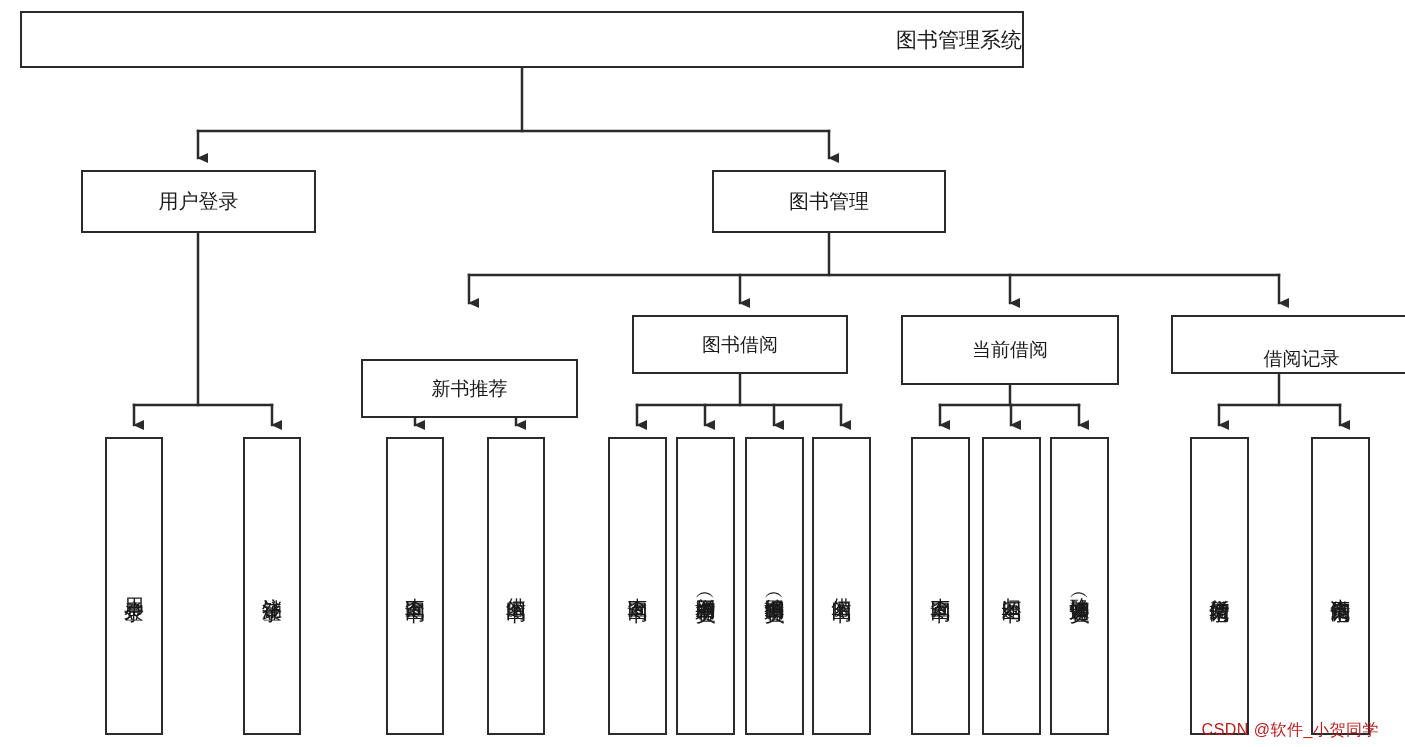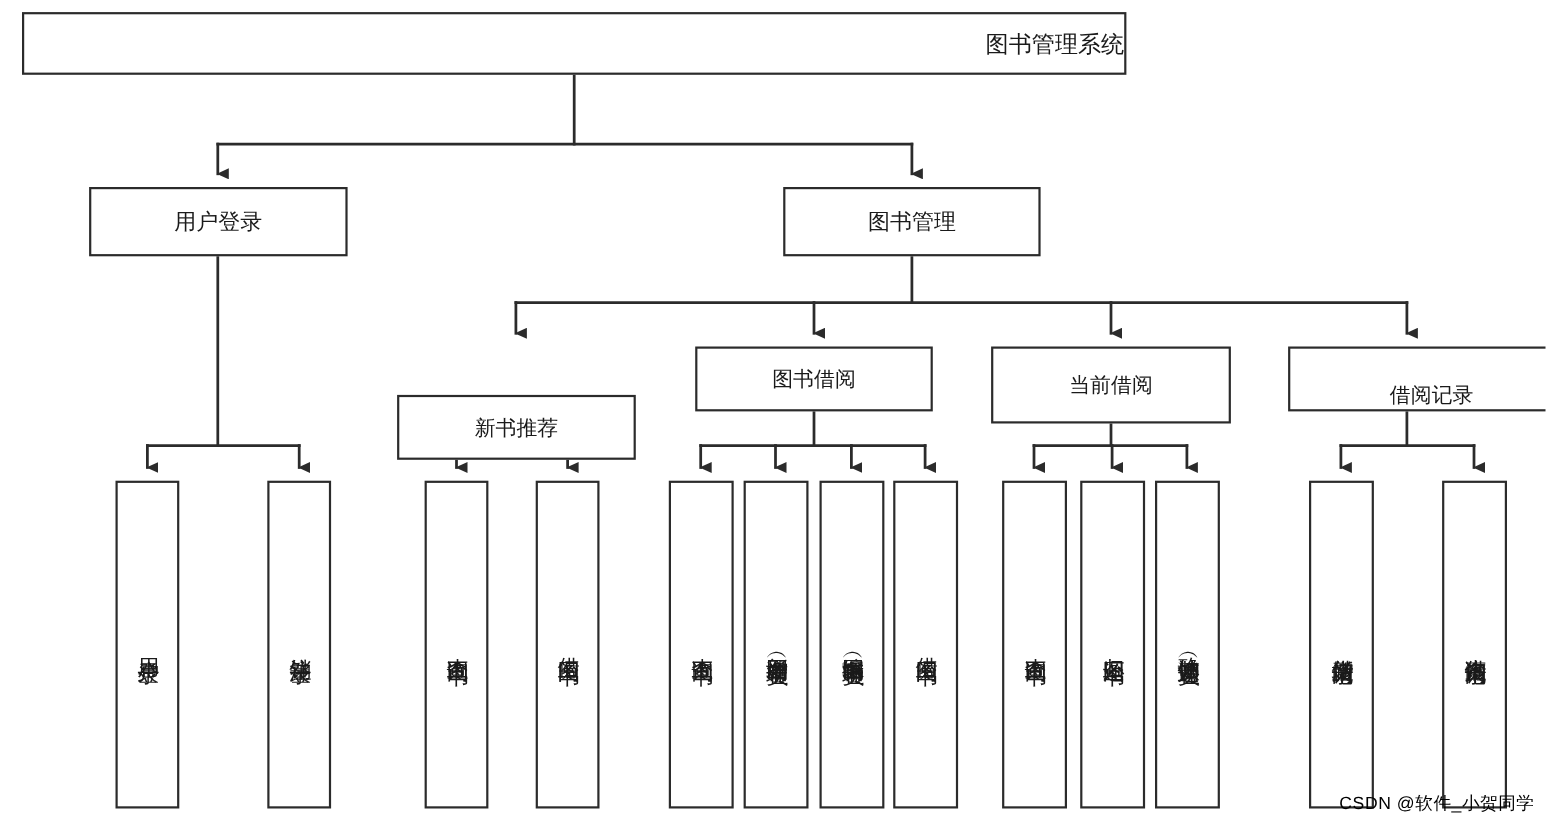--- a/index.html
+++ b/index.html
@@ -47,24 +47,24 @@
     line-height:1.16;
     letter-spacing:2px;
     white-space:nowrap;
     text-align:center;
   }
   .leaf.tall .vtext{font-size:20px;letter-spacing:1px;}
 
   
   #watermark{
     position:absolute;
-    right:10px;
+    right:26px;
     bottom:6px;
     font-size:16px;
-    color:#000000;
+    color:#b91c1c;
     letter-spacing:.5px;
     white-space:nowrap;
   }
 </style>
 </head>
 <body>
 
 <div id="canvas">
 
   <svg class="wires" viewBox="0 0 1405 747" xmlns="http://www.w3.org/2000/svg">

